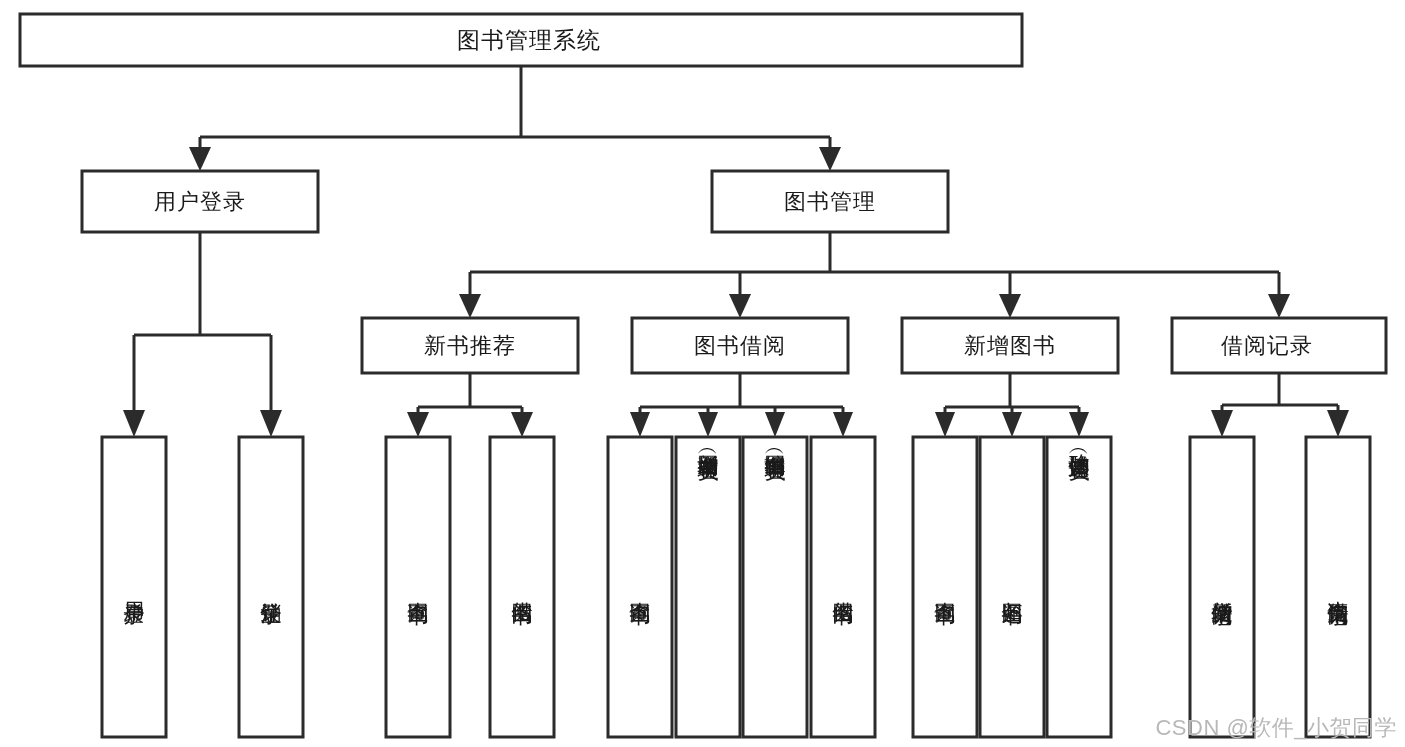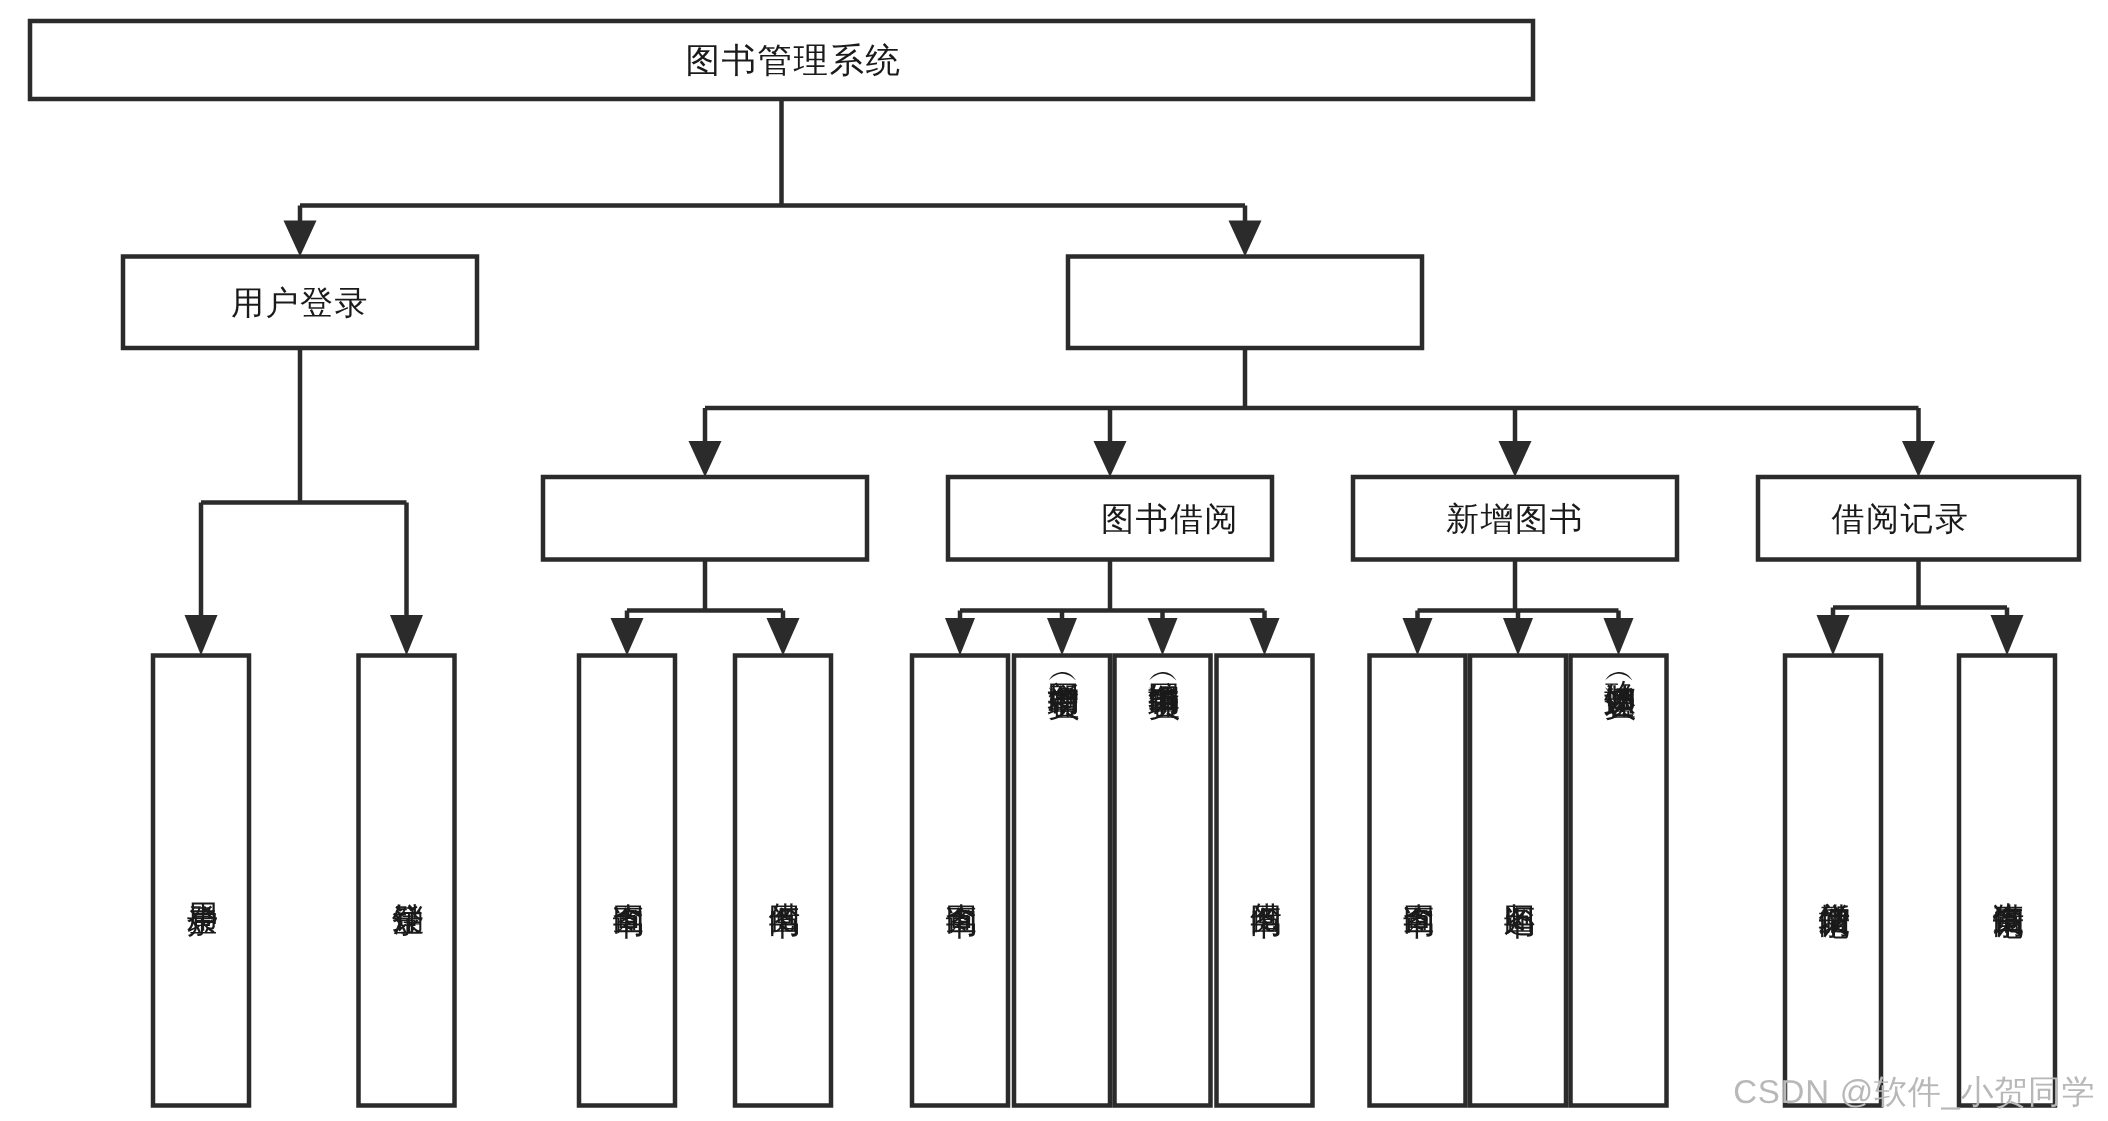--- a/index.html
+++ b/index.html
@@ -202,23 +202,29 @@
   </svg>
 
   <div class="htext-wrap" style="left:20px; top:14px; width:1002px; height:52px;">
     <span class="htext title-text">图书管理系统</span>
   </div>
 
   <div class="htext-wrap" style="left:82px; top:171px; width:236px; height:61px;">
     <span class="htext">用户登录</span>
   </div>
 
-
-
-  <div class="htext-wrap" style="left:632px; top:318px; width:216px; height:55px;margin-left:40px;">
+  <div class="htext-wrap" style="left:712px; top:171px; width:236px; height:61px;">
+    <span class="htext">图书管理</span>
+  </div>
+
+  <div class="htext-wrap" style="left:362px; top:318px; width:216px; height:55px;">
+    <span class="htext">新书推荐</span>
+  </div>
+
+  <div class="htext-wrap" style="left:632px; top:318px; width:216px; height:55px;">
     <span class="htext">图书借阅</span>
   </div>
 
   <div class="htext-wrap" style="left:902px; top:318px; width:216px; height:55px;">
     <span class="htext">新增图书</span>
   </div>
 
   <div class="htext-wrap" style="left:1172px; top:318px; width:190px; height:55px;">
     <span class="htext">借阅记录</span>
   </div>

